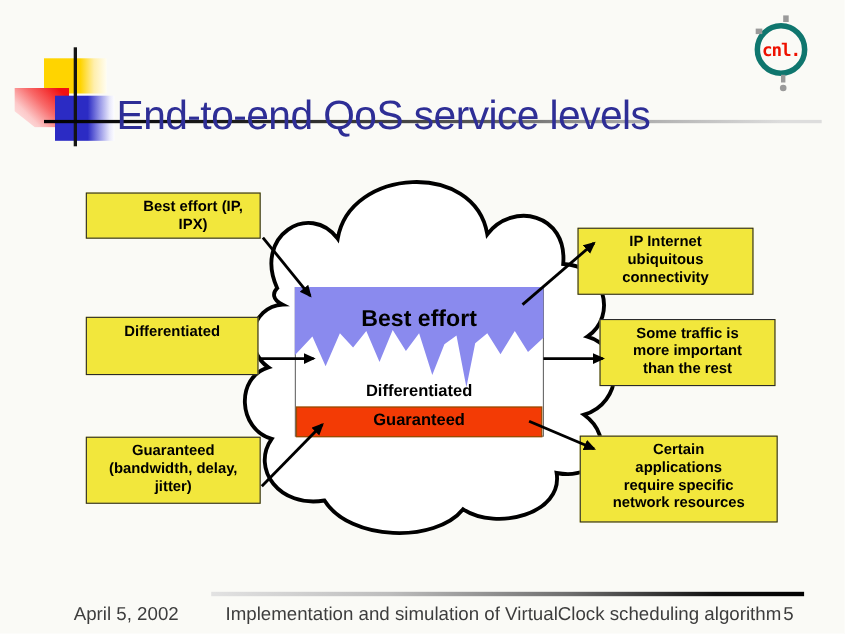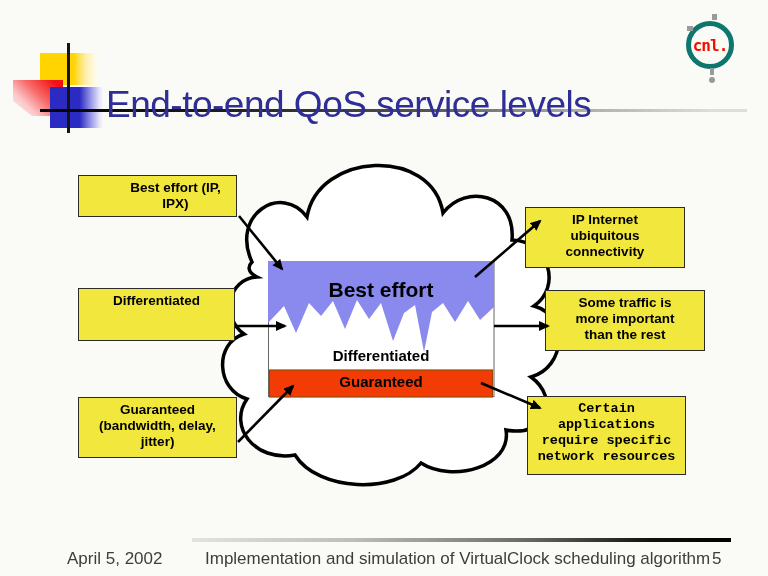--- a/index.html
+++ b/index.html
@@ -45,21 +45,21 @@
   
   .ybox{position:absolute; box-sizing:border-box; z-index:4;
     background:#F2E73C; border:1.5px solid #2b2b2b;
     font-weight:700; font-size:13.5px; line-height:1.18; color:#000;
     text-align:center; white-space:pre-line; padding-top:4px;}
   .box-l1{left:78px; top:175px; width:159px; height:42px;padding-left:36px;}
   .box-l2{left:78px; top:288px; width:157px; height:53px;}
   .box-l3{left:78px; top:397px; width:159px; height:61px;}
   .box-r1{left:525px; top:175px; width:160px; height:61px;margin-top:32px;}
   .box-r2{left:525px; top:290px; width:160px; height:61px;margin-left:20px;}
-  .box-r3{left:527px; top:396px; width:159px; height:79px;font-family:Liberation Mono, monospace;}
+  .box-r3{left:527px; top:396px; width:180px; height:79px;}
   
   .footer-rule{position:absolute; left:192px; top:538px; width:539px; height:4px; z-index:5;
     background:linear-gradient(to right,#e2e2e2 0%,#bdbdbd 30%,#6f6f6f 60%,#111 85%,#000 100%);}
   .footer-text{position:absolute; top:549px; font-size:17px; color:#3d3d3d; z-index:5; white-space:nowrap;}
   .f-date{left:67px;}
   .f-title{left:205px;}
   .f-page{left:712px;}
 </style>
 </head>
 <body>

